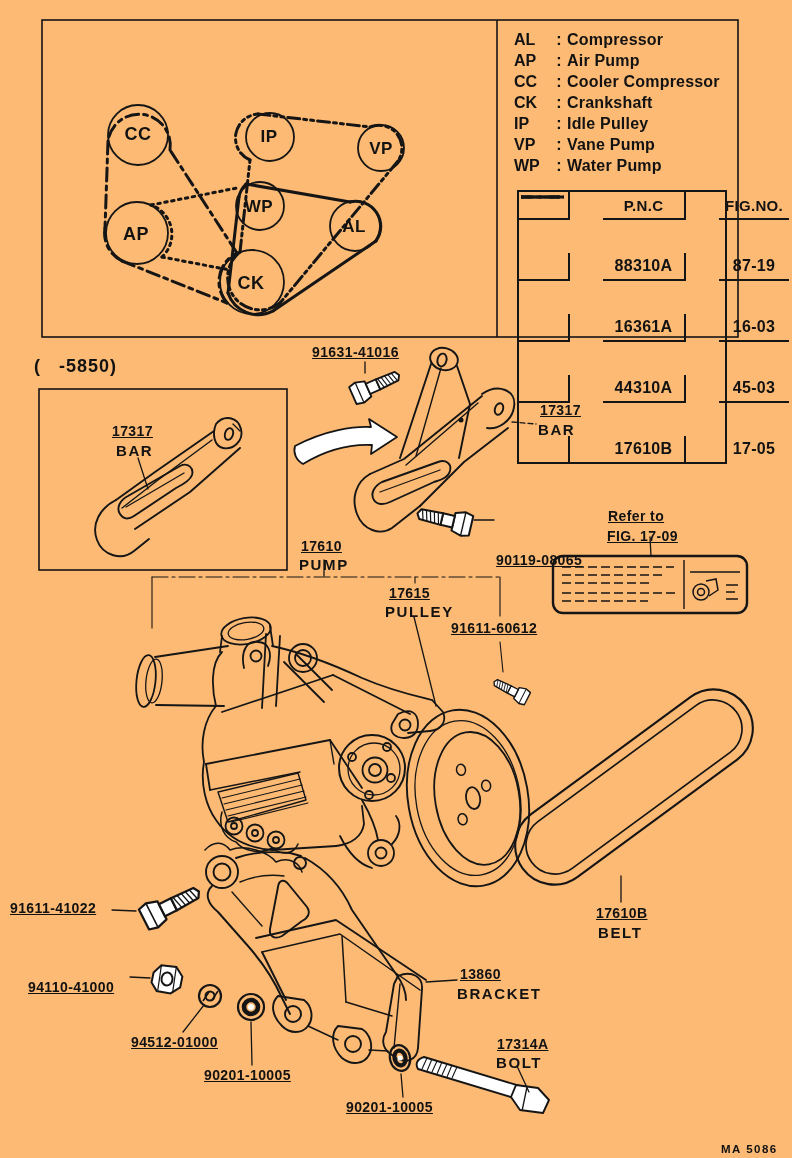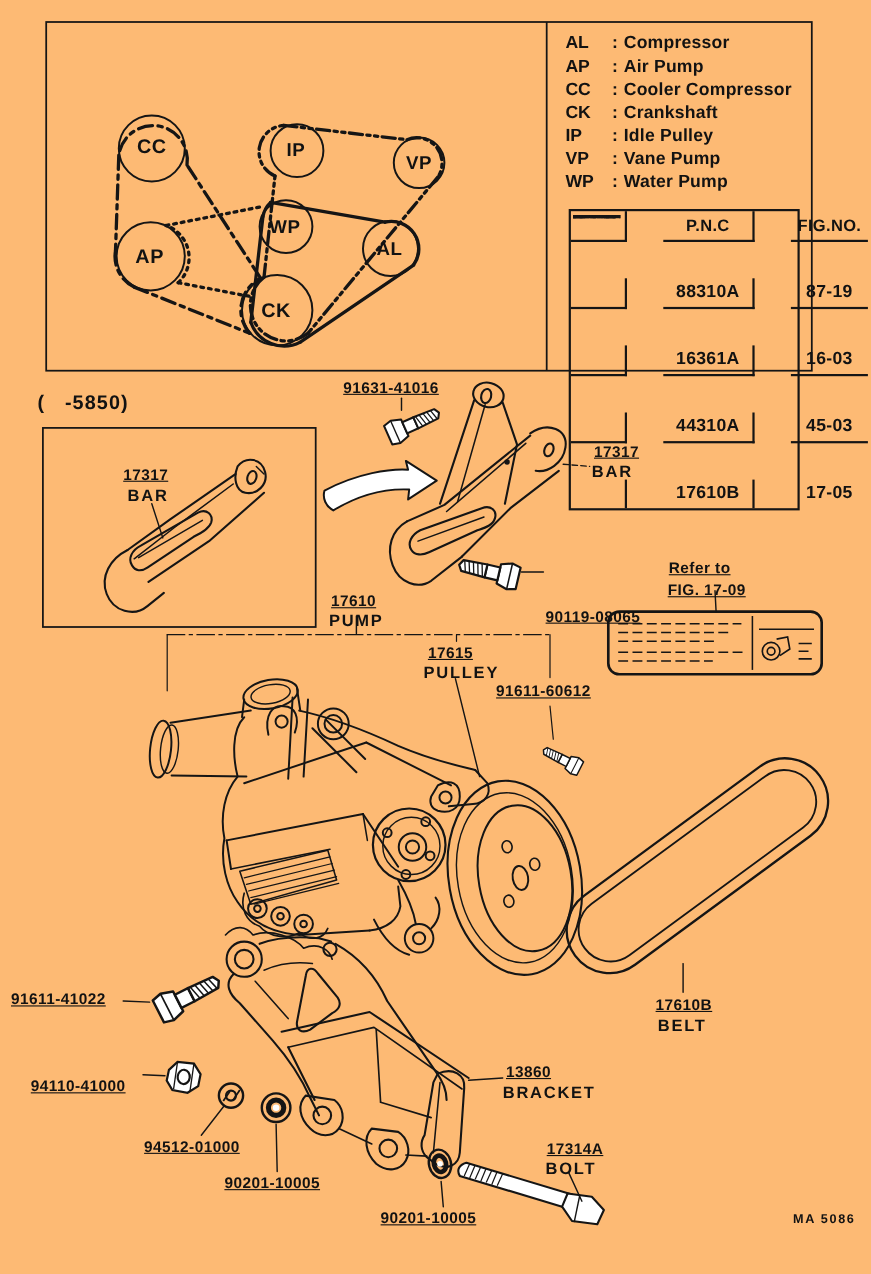--- a/index.html
+++ b/index.html
@@ -8,21 +8,21 @@
     background:#fdba74;overflow:hidden;
     font-family:"Liberation Sans","DejaVu Sans",sans-serif;
     color:#121212;
   }
   .stage svg{position:absolute;left:0;top:0;}
   .lbl{position:absolute;font-weight:700;line-height:1;white-space:nowrap;}
   .num{font-size:14px;letter-spacing:0.4px;text-decoration:underline;}
   .word{font-size:15px;letter-spacing:1.6px;}
   .pulley-label{position:absolute;transform:translate(-50%,-50%);font-weight:700;font-size:17px;letter-spacing:0.5px;}
   .variant{font-size:18px;white-space:pre;letter-spacing:1px;}
-  .footer-code{font-size:11.5px;letter-spacing:1.5px;}
+  .footer-code{font-size:11.5px;letter-spacing:1.5px;margin-top:40px;}
 
   
   .legend{position:absolute;left:514px;top:29px;width:230px;}
   .legend-row{display:flex;height:21px;align-items:center;font-weight:700;font-size:16px;}
   .legend-code{width:37px;}
   .legend-colon{width:16px;text-align:center;}
   .legend-name{flex:1;letter-spacing:0.2px;}
 
   
   .pnc-table{

